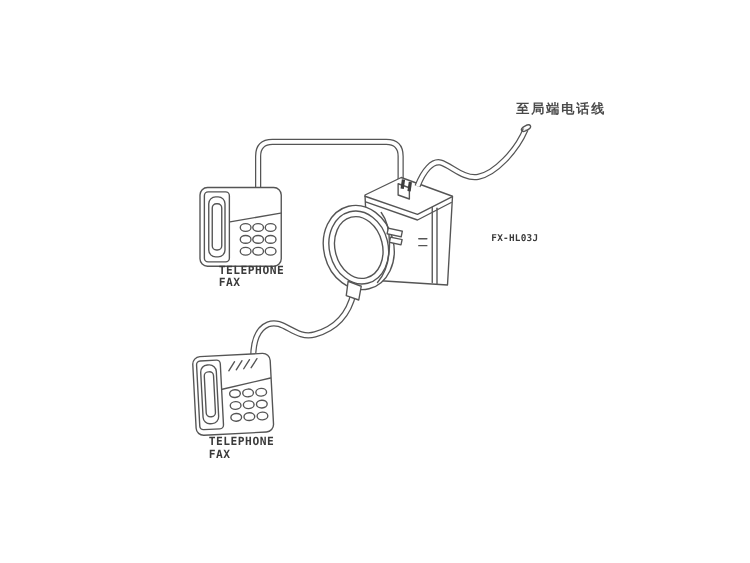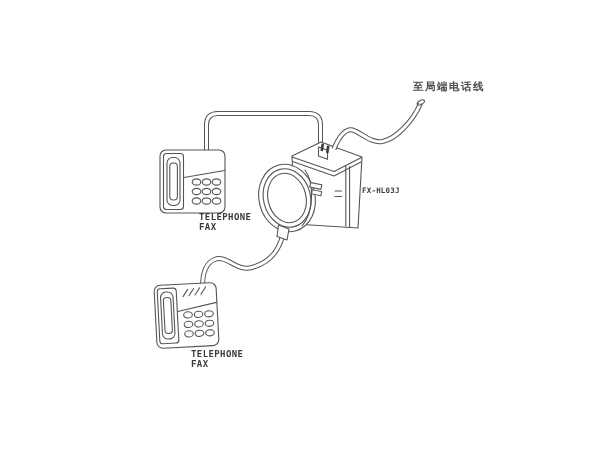--- a/index.html
+++ b/index.html
@@ -23,22 +23,22 @@
   .cable-out{fill:none;stroke:var(--line-color);stroke-width:5;stroke-linecap:butt;stroke-linejoin:round;}
   .cable-in{fill:none;stroke:#ffffff;stroke-width:3;stroke-linecap:butt;stroke-linejoin:round;}
   
   .label{
     position:absolute;
     font-family:"DejaVu Sans Mono", monospace;
     font-weight:bold;
     color:var(--text-color);
     white-space:nowrap;
   }
-  .label-device{font-size:9px;line-height:10px;letter-spacing:0.4px;margin-left:24px;}
-  .label-model{font-size:7.5px;letter-spacing:0.2px;}
+  .label-device{font-size:9px;line-height:10px;letter-spacing:0.4px;}
+  .label-model{font-size:7.5px;letter-spacing:0.2px;padding-left:31px;}
   .label-cn{
     font-family:"DejaVu Serif", serif;
     font-weight:bold;
     font-size:10.5px;
     letter-spacing:1.5px;
     color:#4a4a4a;
   }
 </style>
 </head>
 <body>

